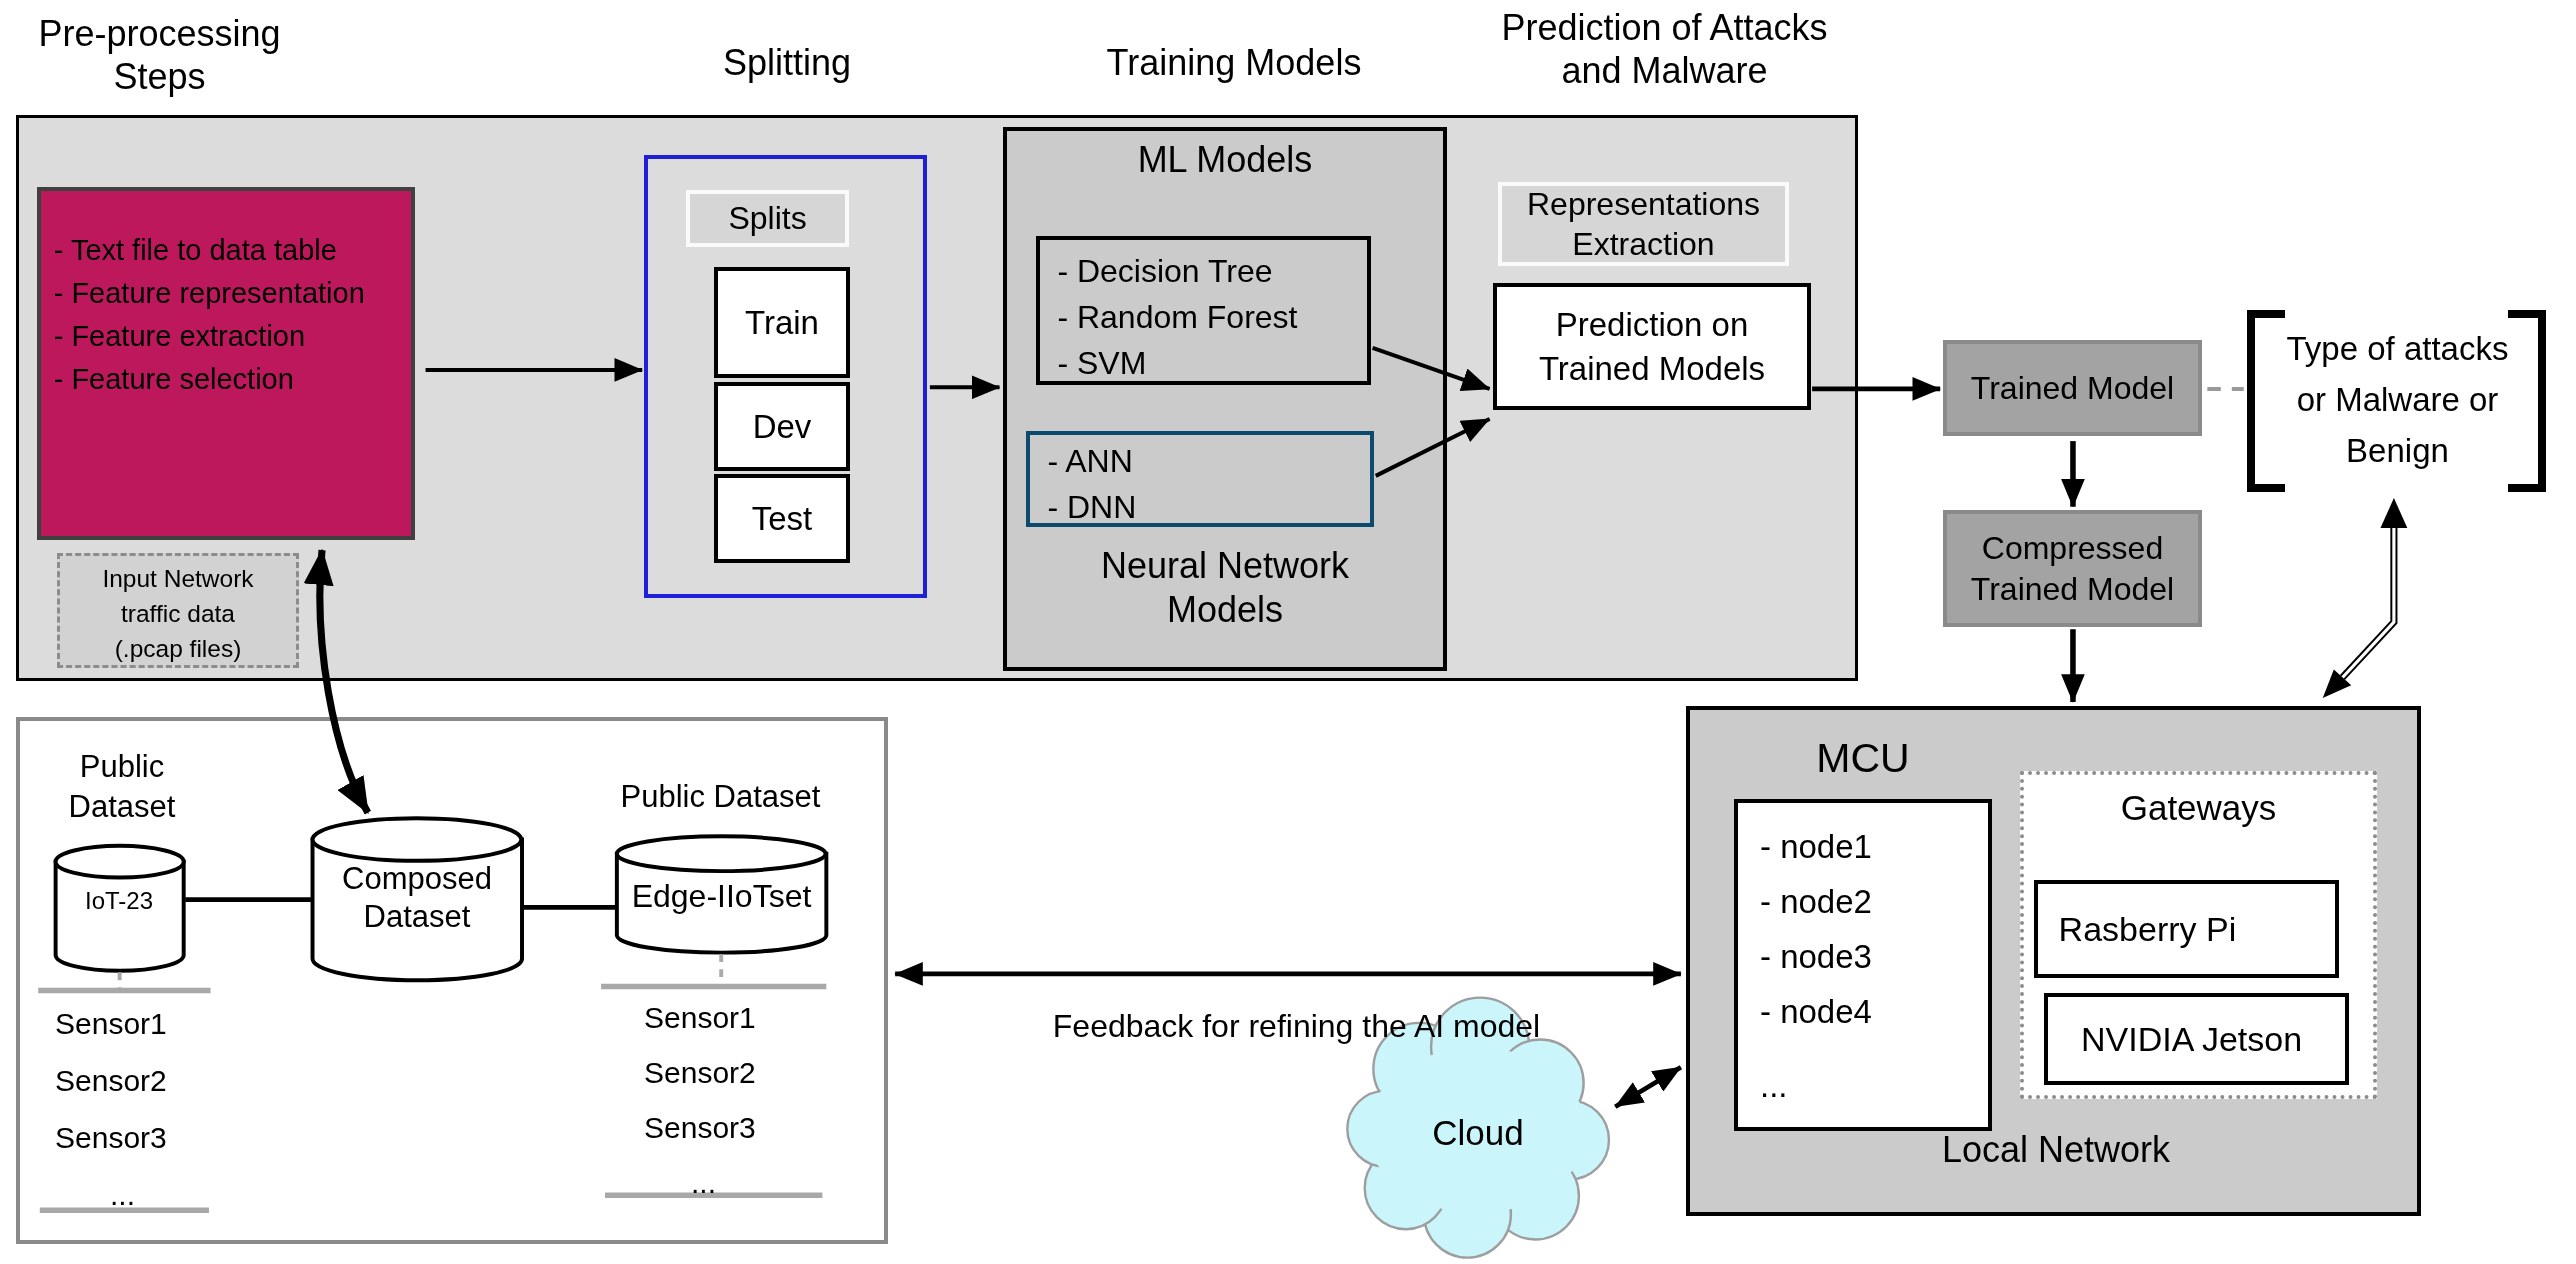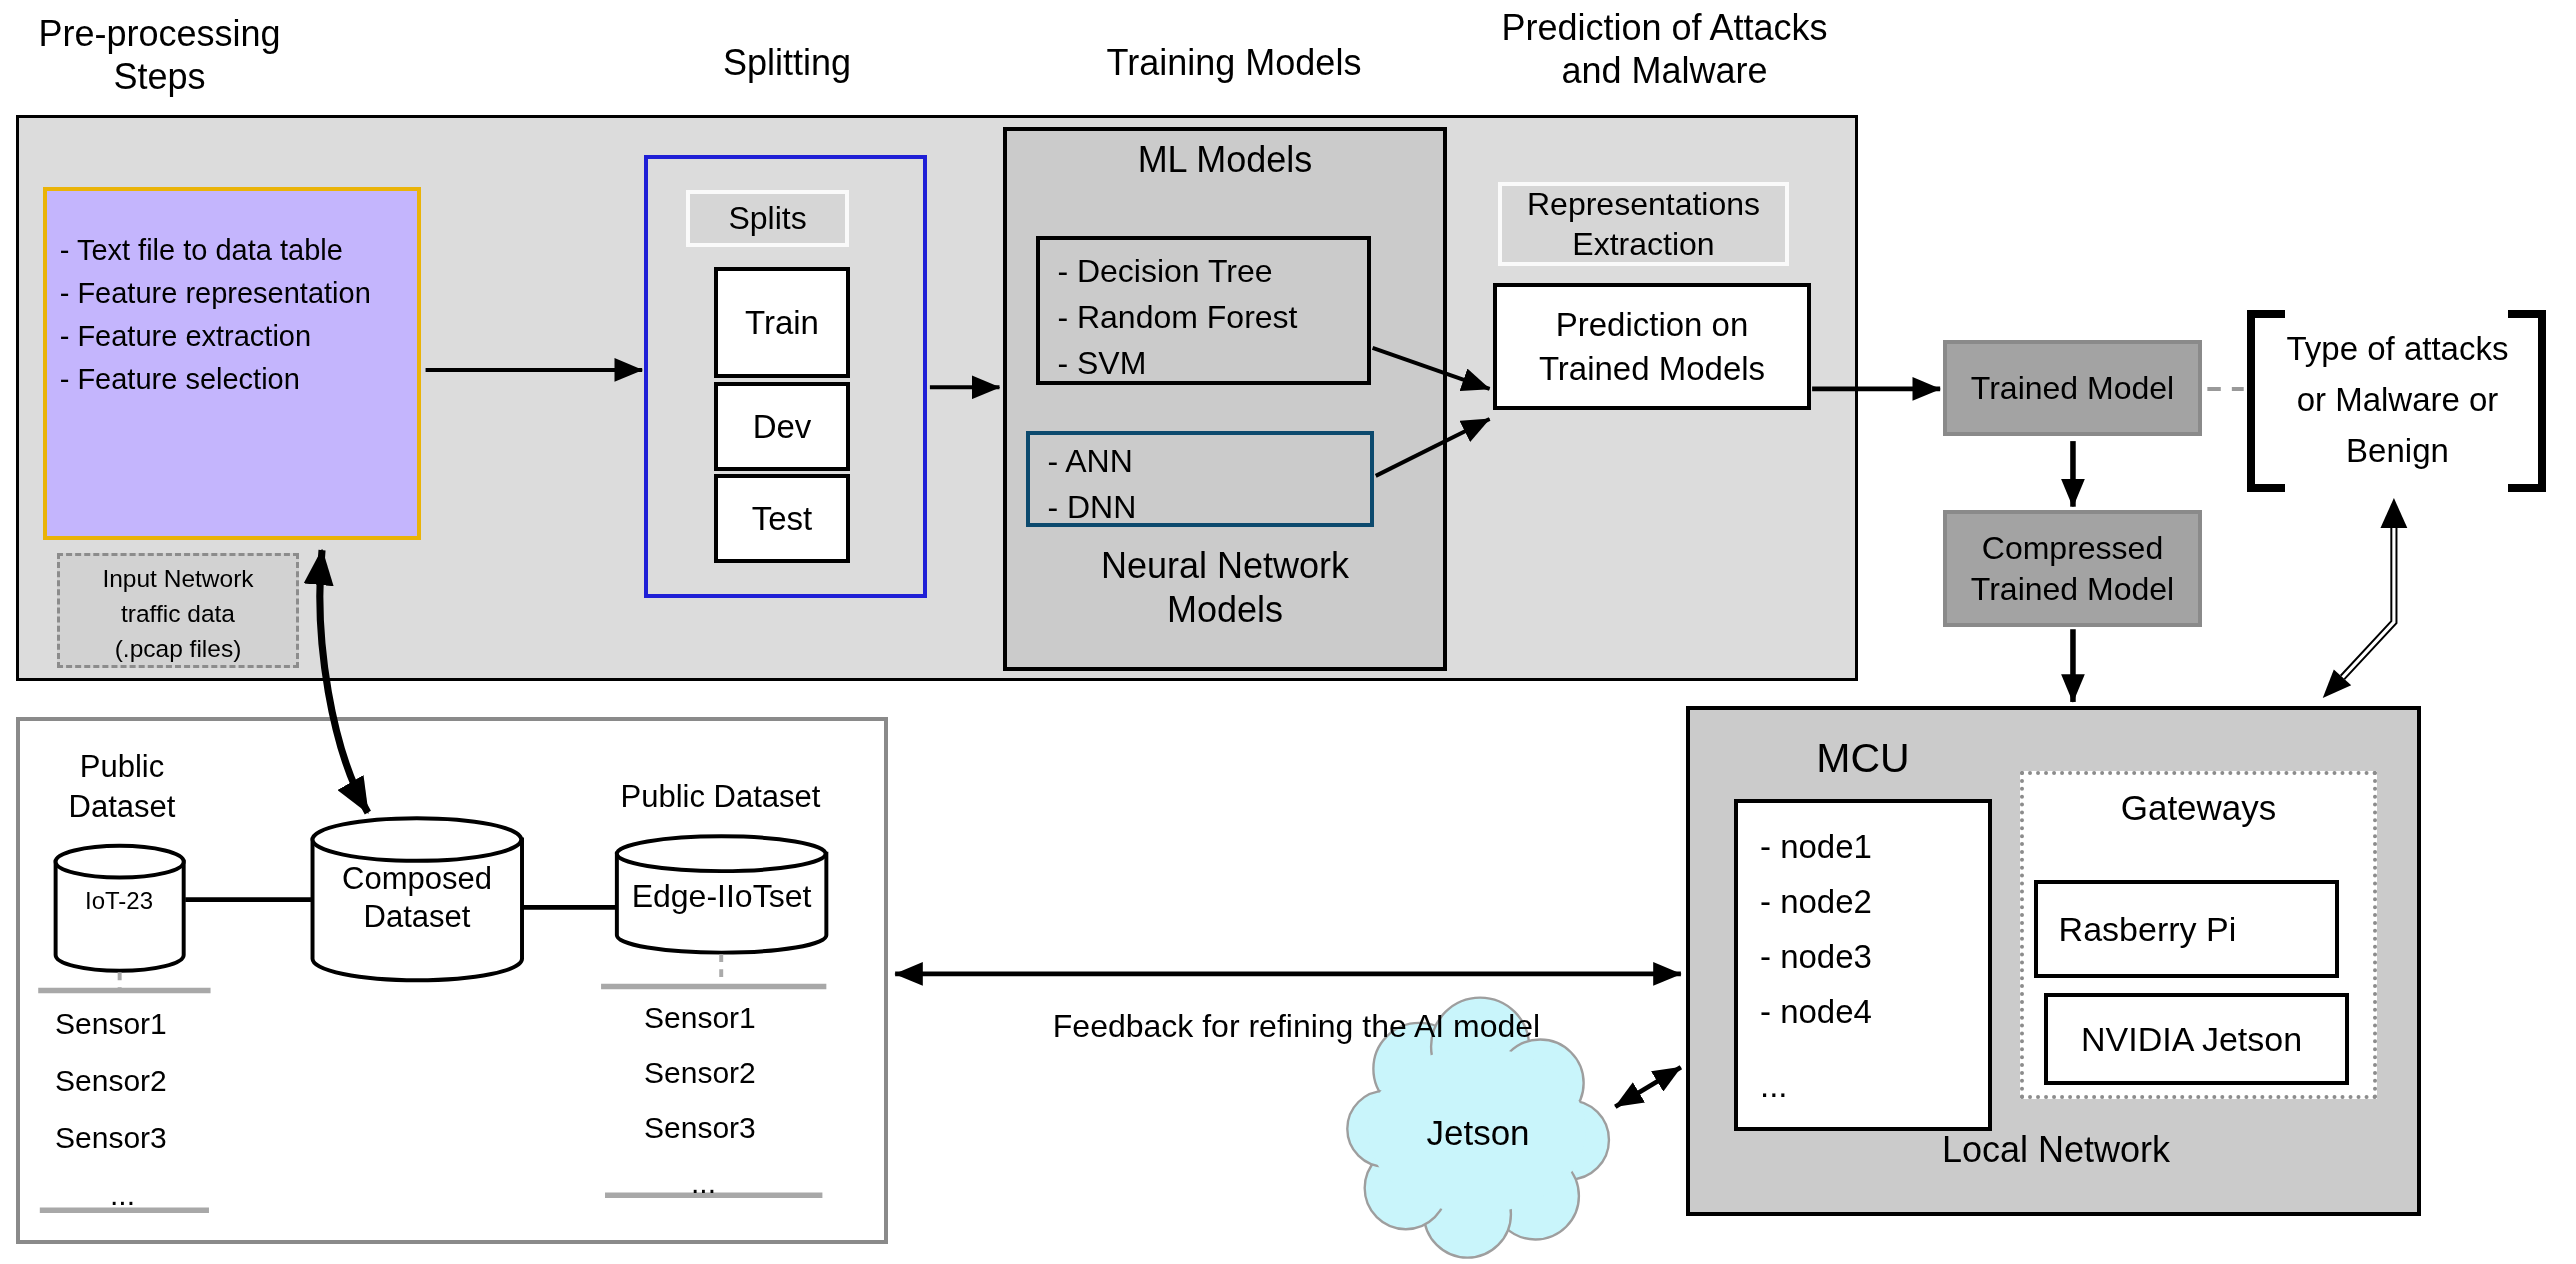--- a/index.html
+++ b/index.html
@@ -25,21 +25,21 @@
 </head>
 <body>
 
 <div class="abs hdr" style="left:17px;top:12px;width:285px;">Pre-processing Steps</div>
 <div class="abs hdr" style="left:633px;top:41px;width:308px;">Splitting</div>
 <div class="abs hdr" style="left:1044px;top:41px;width:380px;">Training Models</div>
 <div class="abs hdr" style="left:1467px;top:6.3px;width:395px;">Prediction of Attacks and Malware</div>
 
 <div class="container top-region" style="left:16px;top:115px;width:1842px;height:566px;"></div>
 
-<div class="container" style="left:43px;top:187px;width:378px;height:353px;background:#c4b5fd;border:4px solid #eab308;">
+<div class="container" style="left:37px;top:187px;width:378px;height:353px;background:#be185d;border:4px solid #404040;">
   <div class="steps-list" style="padding:38px 0 0 12.7px;">
     <div>- Text file to data table</div>
     <div>- Feature representation</div>
     <div>- Feature extraction</div>
     <div>- Feature selection</div>
   </div>
 </div>
 
 <div class="container" style="left:57px;top:553px;width:242px;height:115px;background:#d2d2d2;border:3.2px dashed #8c8c8c;text-align:center;font-size:24.5px;line-height:35px;padding-top:4.7px;">
   <div>Input Network</div>
@@ -194,14 +194,14 @@
   <div class="sensor-item" style="padding-left:55px;">...</div>
 </div>
 <div class="abs" style="left:644px;top:990px;">
   <div class="sensor-item" style="line-height:55px;">Sensor1</div>
   <div class="sensor-item" style="line-height:55px;">Sensor2</div>
   <div class="sensor-item" style="line-height:55px;">Sensor3</div>
   <div class="sensor-item" style="line-height:55px;padding-left:47px;">...</div>
 </div>
 
 <div class="abs" style="left:1012px;top:1008px;width:569px;text-align:center;font-size:32px;">Feedback for refining the AI model</div>
-<div class="abs" style="left:1399px;top:1113px;width:158px;text-align:center;font-size:35px;">Jetson</div>
+<div class="abs" style="left:1399px;top:1113px;width:158px;text-align:center;font-size:35px;">Cloud</div>
 
 
 </body></html>

